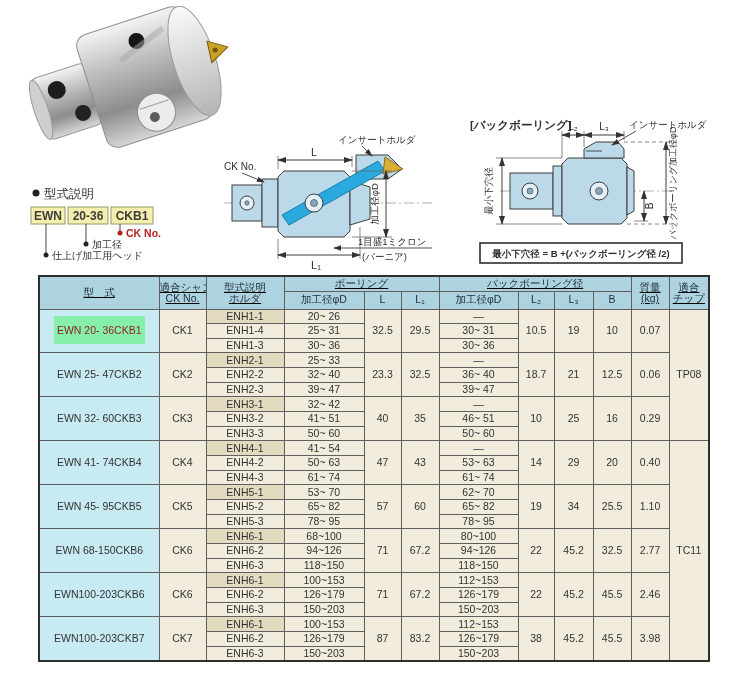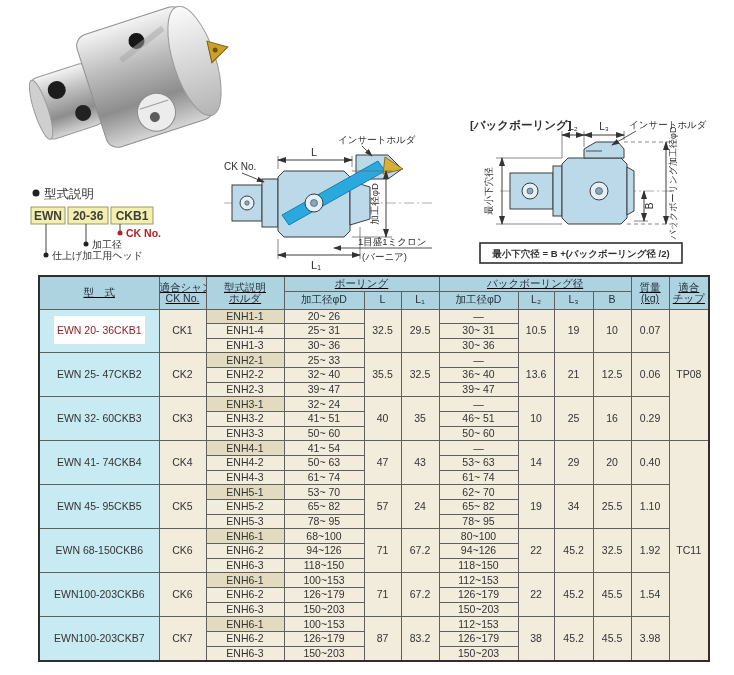--- a/index.html
+++ b/index.html
@@ -36,21 +36,21 @@
                 table-layout:fixed; width:670px; border:2px solid #2f2f2f; }
   #spec-table th, #spec-table td { border:1px solid #5f5f5f; padding:0; text-align:center;
                 vertical-align:middle; font-size:10.5px; line-height:1.05; color:#333;
                 background:#f1ecdc; font-weight:normal; overflow:hidden; white-space:nowrap; }
   #spec-table thead th { background:#aed3e0; color:#21323c; }
   .hrow1 { height:15px;text-decoration:underline; }
   .hrow2 { height:18px; }
   #spec-table tbody tr { height:14.66px; }
   tr.group-start > th, tr.group-start > td { border-top:2px solid #2f2f2f; }
   .model-cell { background:#c8eaf2 !important; font-weight:bold; font-size:11.5px; color:#222; }
-  .hl { background:#ffffff; color:#8e2025; padding:8px 3px; }
+  .hl { background:#86efac; color:#8e2025; padding:8px 3px; }
   .tan { background:#e3dbc0 !important;margin-top:45px; }
   .tip-cell { font-size:10.5px;margin-left:37px; }
 </style>
 </head>
 <body>
 
 <div class="page">
 
   <svg viewBox="0 0 215 168" style="left:28px; top:0; width:215px; height:168px;">
     <defs>
@@ -271,43 +271,43 @@
         <tr>
           <td>ENH1-3</td>
           <td>30~ 36</td>
           <td>30~ 36</td>
         </tr>
         <tr class="group-start">
           <th class="model-cell" rowspan="3"><span>EWN 25- 47CKB2</span></th>
           <td rowspan="3">CK2</td>
           <td class="tan">ENH2-1</td>
           <td>25~ 33</td>
-          <td rowspan="3">35.5</td>
+          <td rowspan="3">23.3</td>
           <td rowspan="3">32.5</td>
           <td>—</td>
-          <td rowspan="3">13.6</td>
+          <td rowspan="3">18.7</td>
           <td rowspan="3">21</td>
           <td rowspan="3">12.5</td>
           <td rowspan="3">0.06</td>
         </tr>
         <tr>
           <td>ENH2-2</td>
           <td>32~ 40</td>
           <td>36~ 40</td>
         </tr>
         <tr>
           <td>ENH2-3</td>
           <td>39~ 47</td>
           <td>39~ 47</td>
         </tr>
         <tr class="group-start">
           <th class="model-cell" rowspan="3"><span>EWN 32- 60CKB3</span></th>
           <td rowspan="3">CK3</td>
           <td class="tan">ENH3-1</td>
-          <td>32~ 24</td>
+          <td>32~ 42</td>
           <td rowspan="3">40</td>
           <td rowspan="3">35</td>
           <td>—</td>
           <td rowspan="3">10</td>
           <td rowspan="3">25</td>
           <td rowspan="3">16</td>
           <td rowspan="3">0.29</td>
         </tr>
         <tr>
           <td>ENH3-2</td>
@@ -342,21 +342,21 @@
           <td>ENH4-3</td>
           <td>61~ 74</td>
           <td>61~ 74</td>
         </tr>
         <tr class="group-start">
           <th class="model-cell" rowspan="3"><span>EWN 45- 95CKB5</span></th>
           <td rowspan="3">CK5</td>
           <td class="tan">ENH5-1</td>
           <td>53~ 70</td>
           <td rowspan="3">57</td>
-          <td rowspan="3">24</td>
+          <td rowspan="3">60</td>
           <td>62~ 70</td>
           <td rowspan="3">19</td>
           <td rowspan="3">34</td>
           <td rowspan="3">25.5</td>
           <td rowspan="3">1.10</td>
         </tr>
         <tr>
           <td>ENH5-2</td>
           <td>65~ 82</td>
           <td>65~ 82</td>
@@ -370,21 +370,21 @@
           <th class="model-cell" rowspan="3"><span>EWN 68-150CKB6</span></th>
           <td rowspan="3">CK6</td>
           <td class="tan">ENH6-1</td>
           <td>68~100</td>
           <td rowspan="3">71</td>
           <td rowspan="3">67.2</td>
           <td>80~100</td>
           <td rowspan="3">22</td>
           <td rowspan="3">45.2</td>
           <td rowspan="3">32.5</td>
-          <td rowspan="3">1.92</td>
+          <td rowspan="3">2.77</td>
         </tr>
         <tr>
           <td>ENH6-2</td>
           <td>94~126</td>
           <td>94~126</td>
         </tr>
         <tr>
           <td>ENH6-3</td>
           <td>118~150</td>
           <td>118~150</td>
@@ -393,21 +393,21 @@
           <th class="model-cell" rowspan="3"><span>EWN100-203CKB6</span></th>
           <td rowspan="3">CK6</td>
           <td class="tan">ENH6-1</td>
           <td>100~153</td>
           <td rowspan="3">71</td>
           <td rowspan="3">67.2</td>
           <td>112~153</td>
           <td rowspan="3">22</td>
           <td rowspan="3">45.2</td>
           <td rowspan="3">45.5</td>
-          <td rowspan="3">1.54</td>
+          <td rowspan="3">2.46</td>
         </tr>
         <tr>
           <td>ENH6-2</td>
           <td>126~179</td>
           <td>126~179</td>
         </tr>
         <tr>
           <td>ENH6-3</td>
           <td>150~203</td>
           <td>150~203</td>

